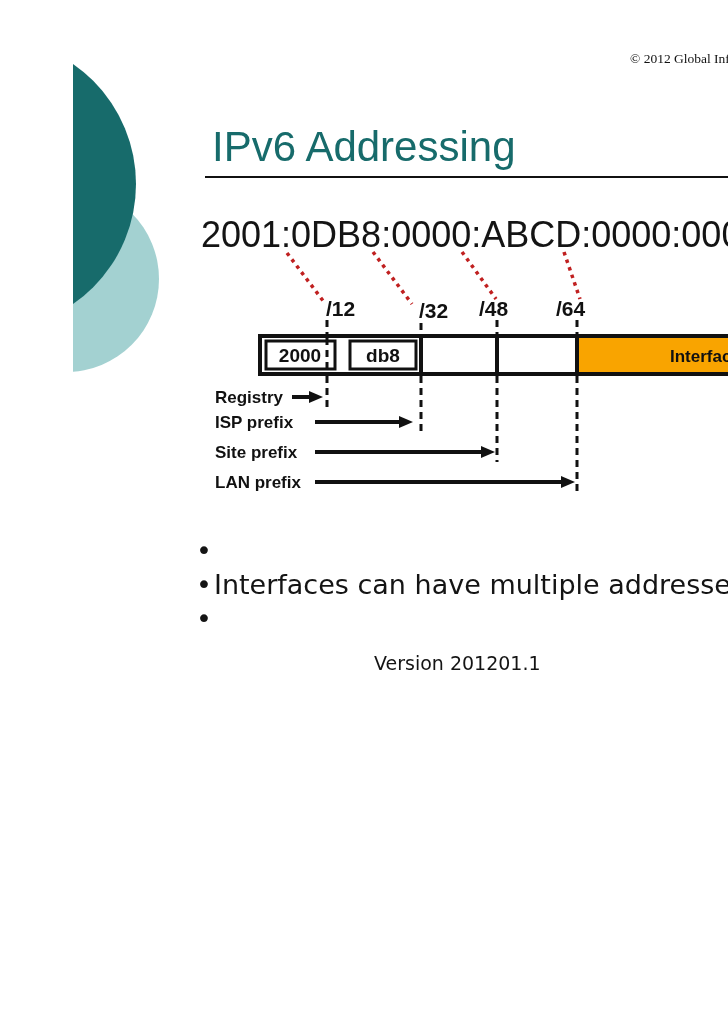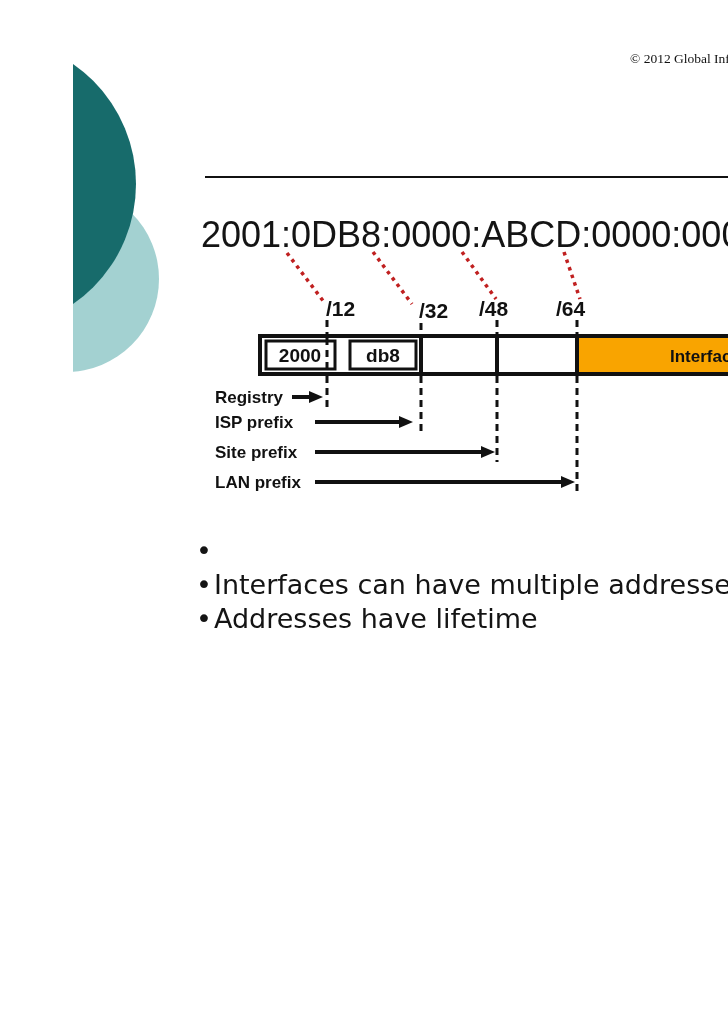--- a/index.html
+++ b/index.html
@@ -95,20 +95,21 @@
 
 <div id="slide">
 
   <div class="copyright">© 2012 Global Info</div>
 
   <div class="deco-clip">
     <div class="deco-circle deco-light"></div>
     <div class="deco-circle deco-dark"></div>
   </div>
 
+  <div class="title">IPv6 Addressing</div>
   <div class="title-rule"></div>
 
   <div class="ipv6-address">2001:0DB8:0000:ABCD:0000:0000</div>
 
   <svg class="diagram-svg" viewBox="0 0 728 520" xmlns="http://www.w3.org/2000/svg">
 
     <line x1="287" y1="253" x2="324" y2="302" stroke="#C02020" stroke-width="3.5" stroke-dasharray="3.5 4.5"></line>
     <line x1="373" y1="252" x2="412" y2="304" stroke="#C02020" stroke-width="3.5" stroke-dasharray="3.5 4.5"></line>
     <line x1="462" y1="252" x2="496" y2="299" stroke="#C02020" stroke-width="3.5" stroke-dasharray="3.5 4.5"></line>
     <line x1="564" y1="252" x2="580" y2="299" stroke="#C02020" stroke-width="3.5" stroke-dasharray="3.5 4.5"></line>
@@ -163,18 +164,18 @@
   <div class="bullets">
     <div class="bullet-line">
       <span class="bullet-dot">•</span>
     </div>
     <div class="bullet-line">
       <span class="bullet-dot">•</span>
       <span>Interfaces can have multiple addresses</span>
     </div>
     <div class="bullet-line">
       <span class="bullet-dot">•</span>
-      <span>Addresses have lifetime</span>
     </div>
   </div>
 
+  <div class="version">Version 201201.1</div>
 
 </div>
 
 </body></html>

